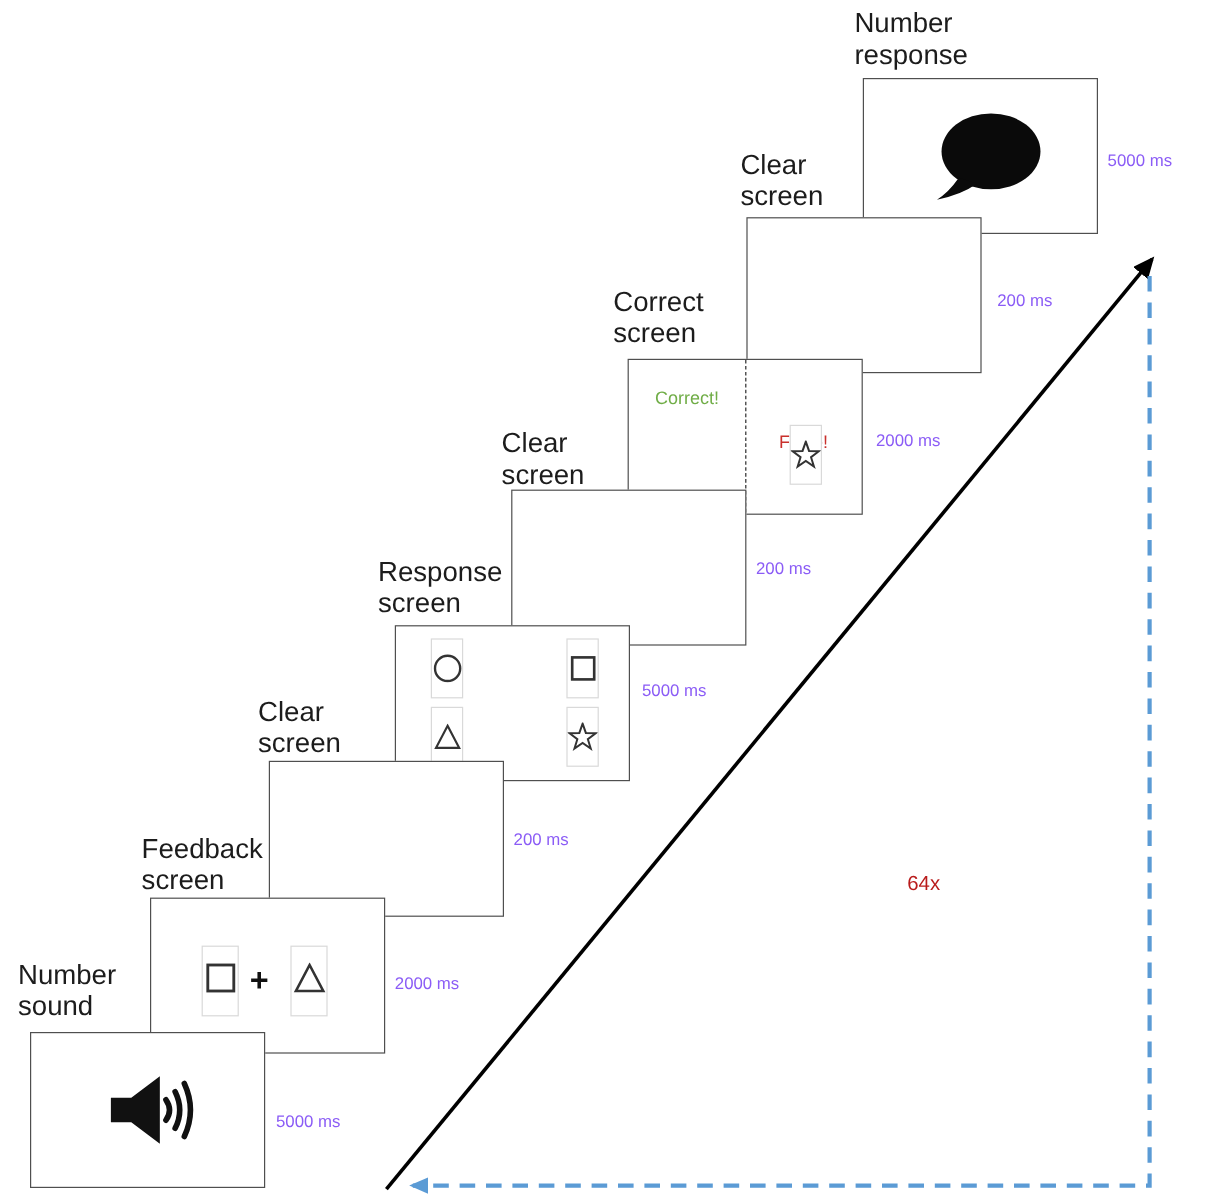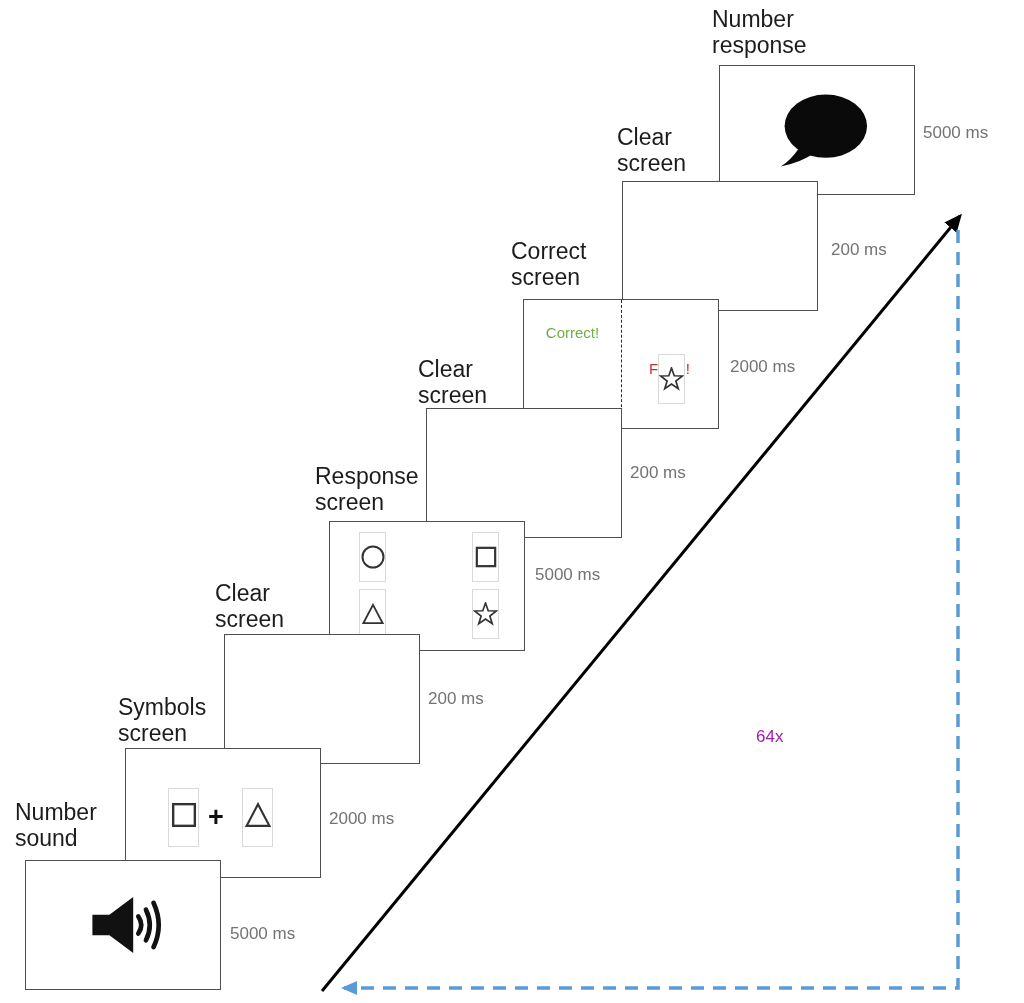--- a/index.html
+++ b/index.html
@@ -30,31 +30,31 @@
   .slabel span{display:block;}
   .l1{left:15px; top:799px;}
   .l2{left:118px;top:694px;}
   .l3{left:215px;top:580px;}
   .l4{left:315px;top:463px;}
   .l5{left:418px;top:356px;}
   .l6{left:511px;top:238px;}
   .l7{left:617px;top:124px;}
   .l8{left:712px;top:6px;}
   
-  .duration{position:absolute;z-index:9;font-size:17px;line-height:22px;color:#737373;white-space:nowrap;}
+  .duration{position:absolute;z-index:9;font-size:14px;line-height:22px;color:#8b5cf6;white-space:nowrap;}
   .d1{left:230px;top:923px;}
   .d2{left:329px;top:808px;}
   .d3{left:428px;top:688px;}
   .d4{left:535px;top:564px;}
   .d5{left:630px;top:462px;}
   .d6{left:730px;top:356px;}
   .d7{left:831px;top:239px;}
   .d8{left:923px;top:122px;}
   
-  .loop-label{position:absolute;left:756px;top:727px;z-index:9;font-size:17px;color:#a21caf;}
+  .loop-label{position:absolute;left:756px;top:727px;z-index:9;font-size:17px;color:#b91c1c;}
   
   .cell{
     position:absolute;border:1px solid #d9d9d9;background:#ffffff;box-sizing:border-box;
     display:flex;align-items:center;justify-content:center;
   }
   
   .sym-square{left:42px;top:39px;width:31px;height:59px;align-items:flex-start;padding-top:13px;}
   .sym-tri{left:116px;top:39px;width:31px;height:59px;align-items:flex-start;padding-top:13px;}
   .plus-wrap{position:absolute;left:78px;top:53px;width:24px;text-align:center;
              font-size:27px;font-weight:bold;color:#111;line-height:30px;}
@@ -103,21 +103,21 @@
         <polygon points="14,28 34,28 62,7 62,73 34,52 14,52" fill="#111"></polygon>
         <path d="M68,30 Q75,40 68,50" fill="none" stroke="#111" stroke-width="5.5" stroke-linecap="round"></path>
         <path d="M77,22 Q86,40 77,58" fill="none" stroke="#111" stroke-width="5.5" stroke-linecap="round"></path>
         <path d="M86,14 Q98,40 86,66" fill="none" stroke="#111" stroke-width="5.5" stroke-linecap="round"></path>
       </svg>
     </div>
   </div>
   <div class="duration d1">5000 ms</div>
 
   <div class="slabel l2">
-    <span>Symbols</span>
+    <span>Feedback</span>
     <span>screen</span>
   </div>
   <div class="screenbox s2">
     <div class="cell sym-square">
       <svg width="26" height="26" viewBox="0 0 24 24">
         <rect class="shape-stroke" x="2" y="2" width="20" height="20" stroke-width="2.2"></rect>
       </svg>
     </div>
     <div class="plus-wrap">+</div>
     <div class="cell sym-tri">

